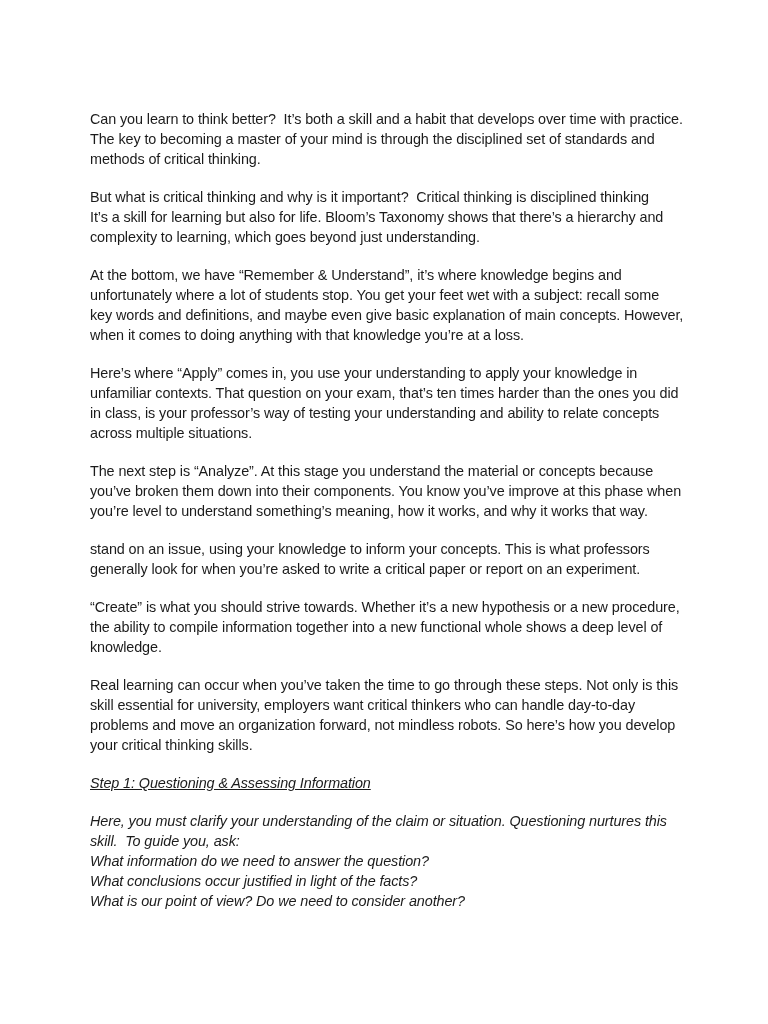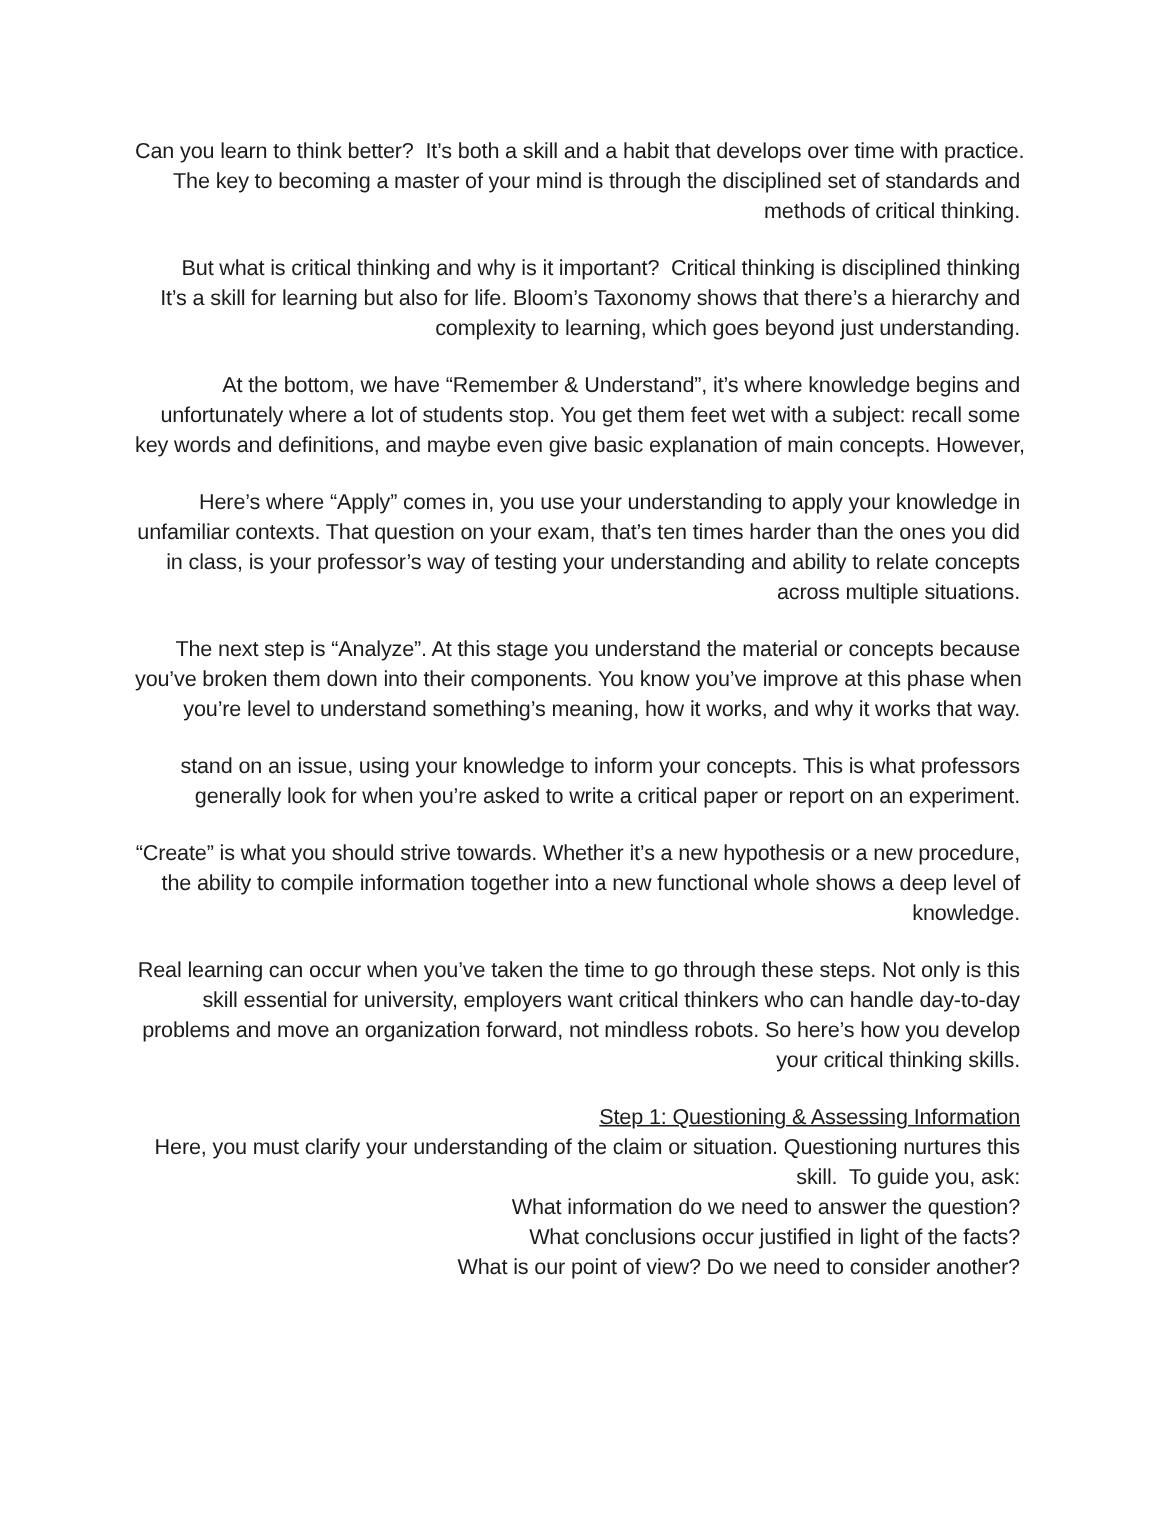--- a/index.html
+++ b/index.html
@@ -21,27 +21,27 @@
   }
   .doc {
     padding: 91px 88px 0 90px;
     font-family: "Liberation Sans", "DejaVu Sans", sans-serif;
     font-size: 14.4px;
     line-height: 20px;
     color: #1b1b1b;
     letter-spacing: -0.1px;
   }
   .block {
-    margin: 0 0 18px 0;
-    text-align: right;
+    margin: 18px 0 18px 0;
   }
   .block.heading,
   .block.attached,
   .block:last-child {
     margin-bottom: 0;
+    font-style: italic;
   }
   .line {
     white-space: pre;
     height: 20px;
   }
   .line.underline {
     text-decoration: underline;
   }
 </style>
 </head>
@@ -54,22 +54,23 @@
         <div class="line">The key to becoming a master of your mind is through the disciplined set of standards and</div>
         <div class="line">methods of critical thinking.</div>
       </div>
       <div class="block para">
         <div class="line">But what is critical thinking and why is it important?  Critical thinking is disciplined thinking</div>
         <div class="line">It’s a skill for learning but also for life. Bloom’s Taxonomy shows that there’s a hierarchy and</div>
         <div class="line">complexity to learning, which goes beyond just understanding.</div>
       </div>
       <div class="block para">
         <div class="line">At the bottom, we have “Remember &amp; Understand”, it’s where knowledge begins and</div>
-        <div class="line">unfortunately where a lot of students stop. You get them feet wet with a subject: recall some</div>
+        <div class="line">unfortunately where a lot of students stop. You get your feet wet with a subject: recall some</div>
         <div class="line">key words and definitions, and maybe even give basic explanation of main concepts. However,</div>
+        <div class="line">when it comes to doing anything with that knowledge you’re at a loss.</div>
       </div>
       <div class="block para">
         <div class="line">Here’s where “Apply” comes in, you use your understanding to apply your knowledge in</div>
         <div class="line">unfamiliar contexts. That question on your exam, that’s ten times harder than the ones you did</div>
         <div class="line">in class, is your professor’s way of testing your understanding and ability to relate concepts</div>
         <div class="line">across multiple situations.</div>
       </div>
       <div class="block para">
         <div class="line">The next step is “Analyze”. At this stage you understand the material or concepts because</div>
         <div class="line">you’ve broken them down into their components. You know you’ve improve at this phase when</div>

